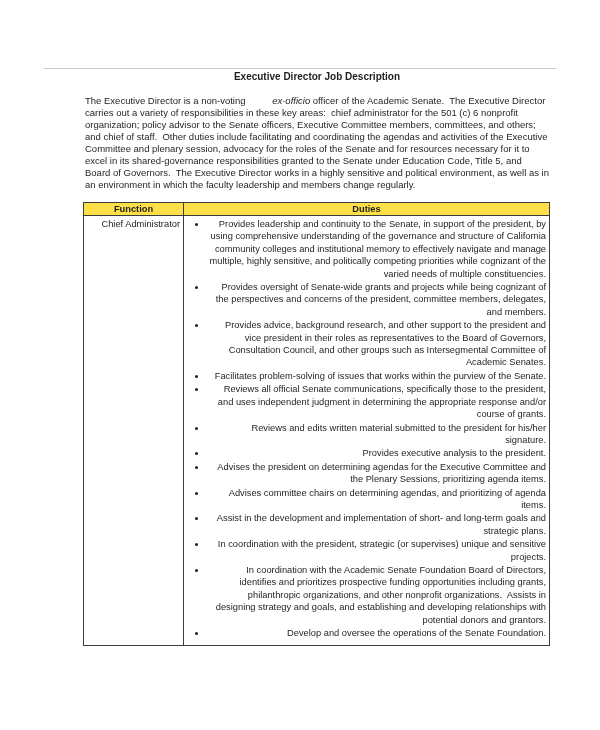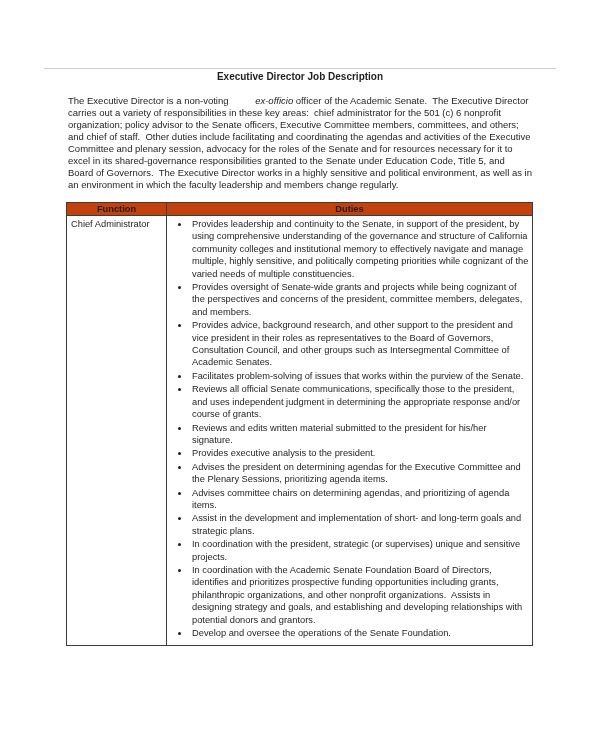--- a/index.html
+++ b/index.html
@@ -8,40 +8,41 @@
     background: #ffffff;
     overflow: hidden;
     font-family: "Liberation Sans", "DejaVu Sans", sans-serif;
     color: #1f1f1f;
   }
   .page { position: relative; width: 600px; height: 730px; background: #ffffff; }
   .top-rule {
     position: absolute; top: 68px; left: 44px; width: 512px;
     border-top: 1px solid #cccccc; height: 0;
   }
-  .content { position: absolute; top: 71px; left: 68px; width: 464px; }
+  .content { position: absolute; top: 71px; left: 85px; width: 464px; }
   .title {
     font-size: 10px; font-weight: bold; text-align: center;
     margin: 0 0 13px 0; letter-spacing: 0;
   }
   .para {
     font-size: 9.5px; line-height: 12px; margin: 0 0 11px 0;
     white-space: pre-wrap; text-align: left;
   }
   .para em { font-style: italic; margin-left: 24px; }
   table.duties-table {
     width: 467px; border-collapse: collapse; table-layout: fixed;
     margin-left: -2px;
   }
   table.duties-table th, table.duties-table td {
     border: 1px solid #3c3c3c;
+    text-align: right;
   }
   table.duties-table th {
     font-size: 9.3px; font-weight: bold; text-align: center;
-    padding: 1px 2px; background: #c2410c;
+    padding: 1px 2px; background: #fde047;
   }
   col.func-col { width: 100px; }
   td.func-cell {
     vertical-align: top; font-size: 9.3px; line-height: 12px;
     padding: 2px 3px 2px 4px;
   }
   td.duties-cell { vertical-align: top; padding: 2px 3px 5px 2px; }
   ul.duties-list { margin: 0; padding: 0 0 0 21px; list-style: disc outside; }
   ul.duties-list li {
     font-size: 9.3px; line-height: 12.4px; margin: 0 0 1px 0;

